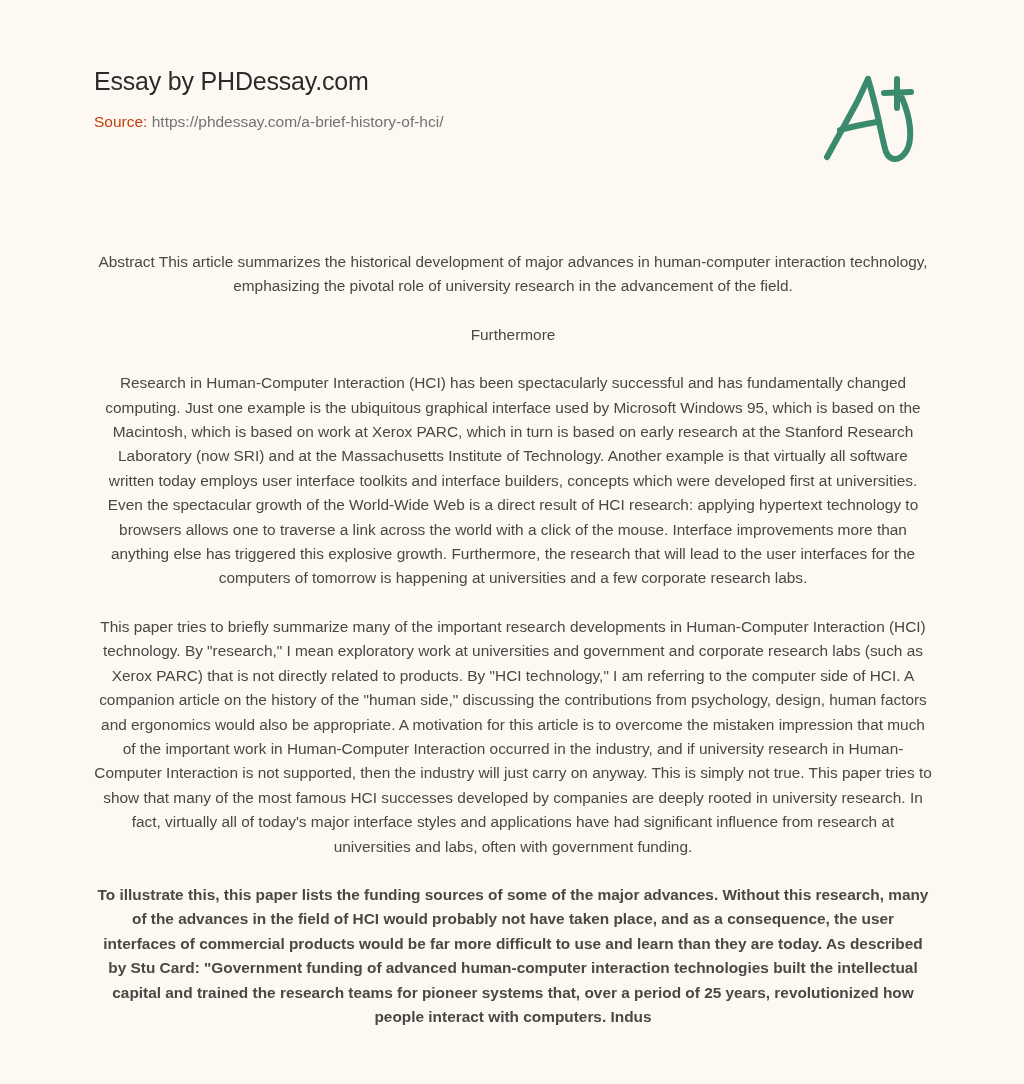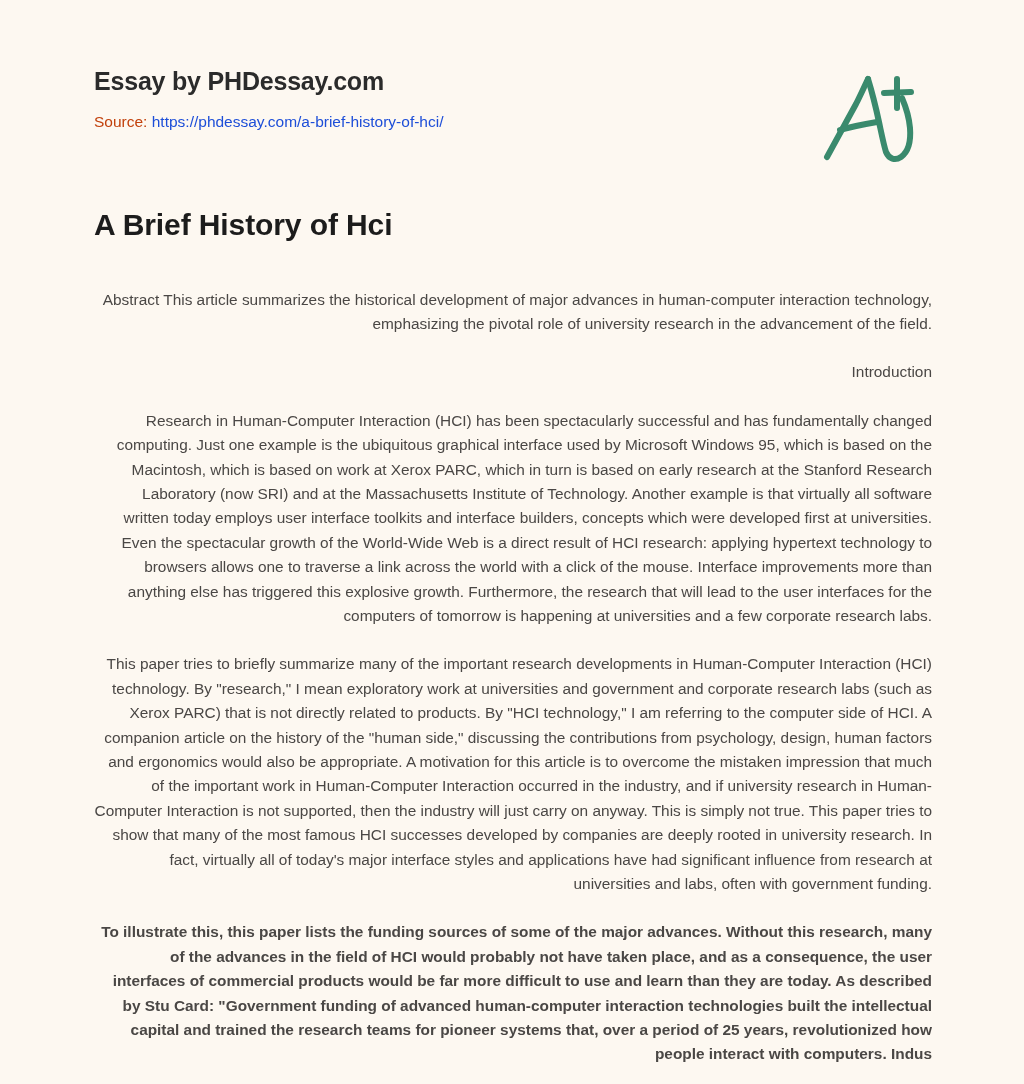--- a/index.html
+++ b/index.html
@@ -24,38 +24,38 @@
 
   
   .header {
     position: absolute;
     left: 94px;
     top: 66px;
     width: 836px;
   }
   .brand {
     font-size: 25px;
-    font-weight: bold;
+    font-weight: normal;
     color: #2b2b2b;
     letter-spacing: -0.2px;
     line-height: 1.2;
     margin: 0;
   }
   .source-line {
     margin-top: 16px;
     font-size: 15.5px;
     color: #8d8a86;
     line-height: 1.3;
     white-space: nowrap;
   }
   .source-label {
     color: #c2410c;
   }
   .source-link {
-    color: #1d4ed8;
+    color: #737373;
     text-decoration: none;
   }
 
   
   .logo {
     position: absolute;
     left: 818px;
     top: 64px;
     width: 104px;
     height: 100px;
@@ -82,21 +82,21 @@
     line-height: 1.25;
   }
   .body-copy {
     margin-top: 44px;
   }
   .body-copy p {
     margin: 0 0 24px 0;
     font-size: 15.4px;
     line-height: 24.4px;
     color: #4a4745;
-    text-align: right;
+    text-align: center;
   }
   .body-copy p:last-child {
     margin-bottom: 0;
     font-weight: bold;
   }
 </style>
 </head>
 <body>
 
 <div class="page">
@@ -120,23 +120,22 @@
 
       <path d="M22 66 C32 63 47 60 59 58" stroke-width="6"></path>
 
       <path d="M79 15 L79 44" stroke-width="6"></path>
 
       <path d="M66 29 L93 28" stroke-width="6"></path>
     </svg>
   </div>
 
   <div class="article">
-    <h1 class="article-title">A Brief History of Hci</h1>
     <div class="body-copy">
       <p>Abstract This article summarizes the historical development of major advances in human-computer interaction technology, emphasizing the pivotal role of university research in the advancement of the field.</p>
-      <p>Introduction</p>
+      <p>Furthermore</p>
       <p>Research in Human-Computer Interaction (HCI) has been spectacularly successful and has fundamentally changed computing. Just one example is the ubiquitous graphical interface used by Microsoft Windows 95, which is based on the Macintosh, which is based on work at Xerox PARC, which in turn is based on early research at the Stanford Research Laboratory (now SRI) and at the Massachusetts Institute of Technology. Another example is that virtually all software written today employs user interface toolkits and interface builders, concepts which were developed first at universities. Even the spectacular growth of the World-Wide Web is a direct result of HCI research: applying hypertext technology to browsers allows one to traverse a link across the world with a click of the mouse. Interface improvements more than anything else has triggered this explosive growth. Furthermore, the research that will lead to the user interfaces for the computers of tomorrow is happening at universities and a few corporate research labs.</p>
       <p>This paper tries to briefly summarize many of the important research developments in Human-Computer Interaction (HCI) technology. By "research," I mean exploratory work at universities and government and corporate research labs (such as Xerox PARC) that is not directly related to products. By "HCI technology," I am referring to the computer side of HCI. A companion article on the history of the "human side," discussing the contributions from psychology, design, human factors and ergonomics would also be appropriate. A motivation for this article is to overcome the mistaken impression that much of the important work in Human-Computer Interaction occurred in the industry, and if university research in Human-Computer Interaction is not supported, then the industry will just carry on anyway. This is simply not true. This paper tries to show that many of the most famous HCI successes developed by companies are deeply rooted in university research. In fact, virtually all of today's major interface styles and applications have had significant influence from research at universities and labs, often with government funding.</p>
       <p>To illustrate this, this paper lists the funding sources of some of the major advances. Without this research, many of the advances in the field of HCI would probably not have taken place, and as a consequence, the user interfaces of commercial products would be far more difficult to use and learn than they are today. As described by Stu Card: "Government funding of advanced human-computer interaction technologies built the intellectual capital and trained the research teams for pioneer systems that, over a period of 25 years, revolutionized how people interact with computers. Indus</p>
     </div>
   </div>
 
 </div>
 
 </body></html>

